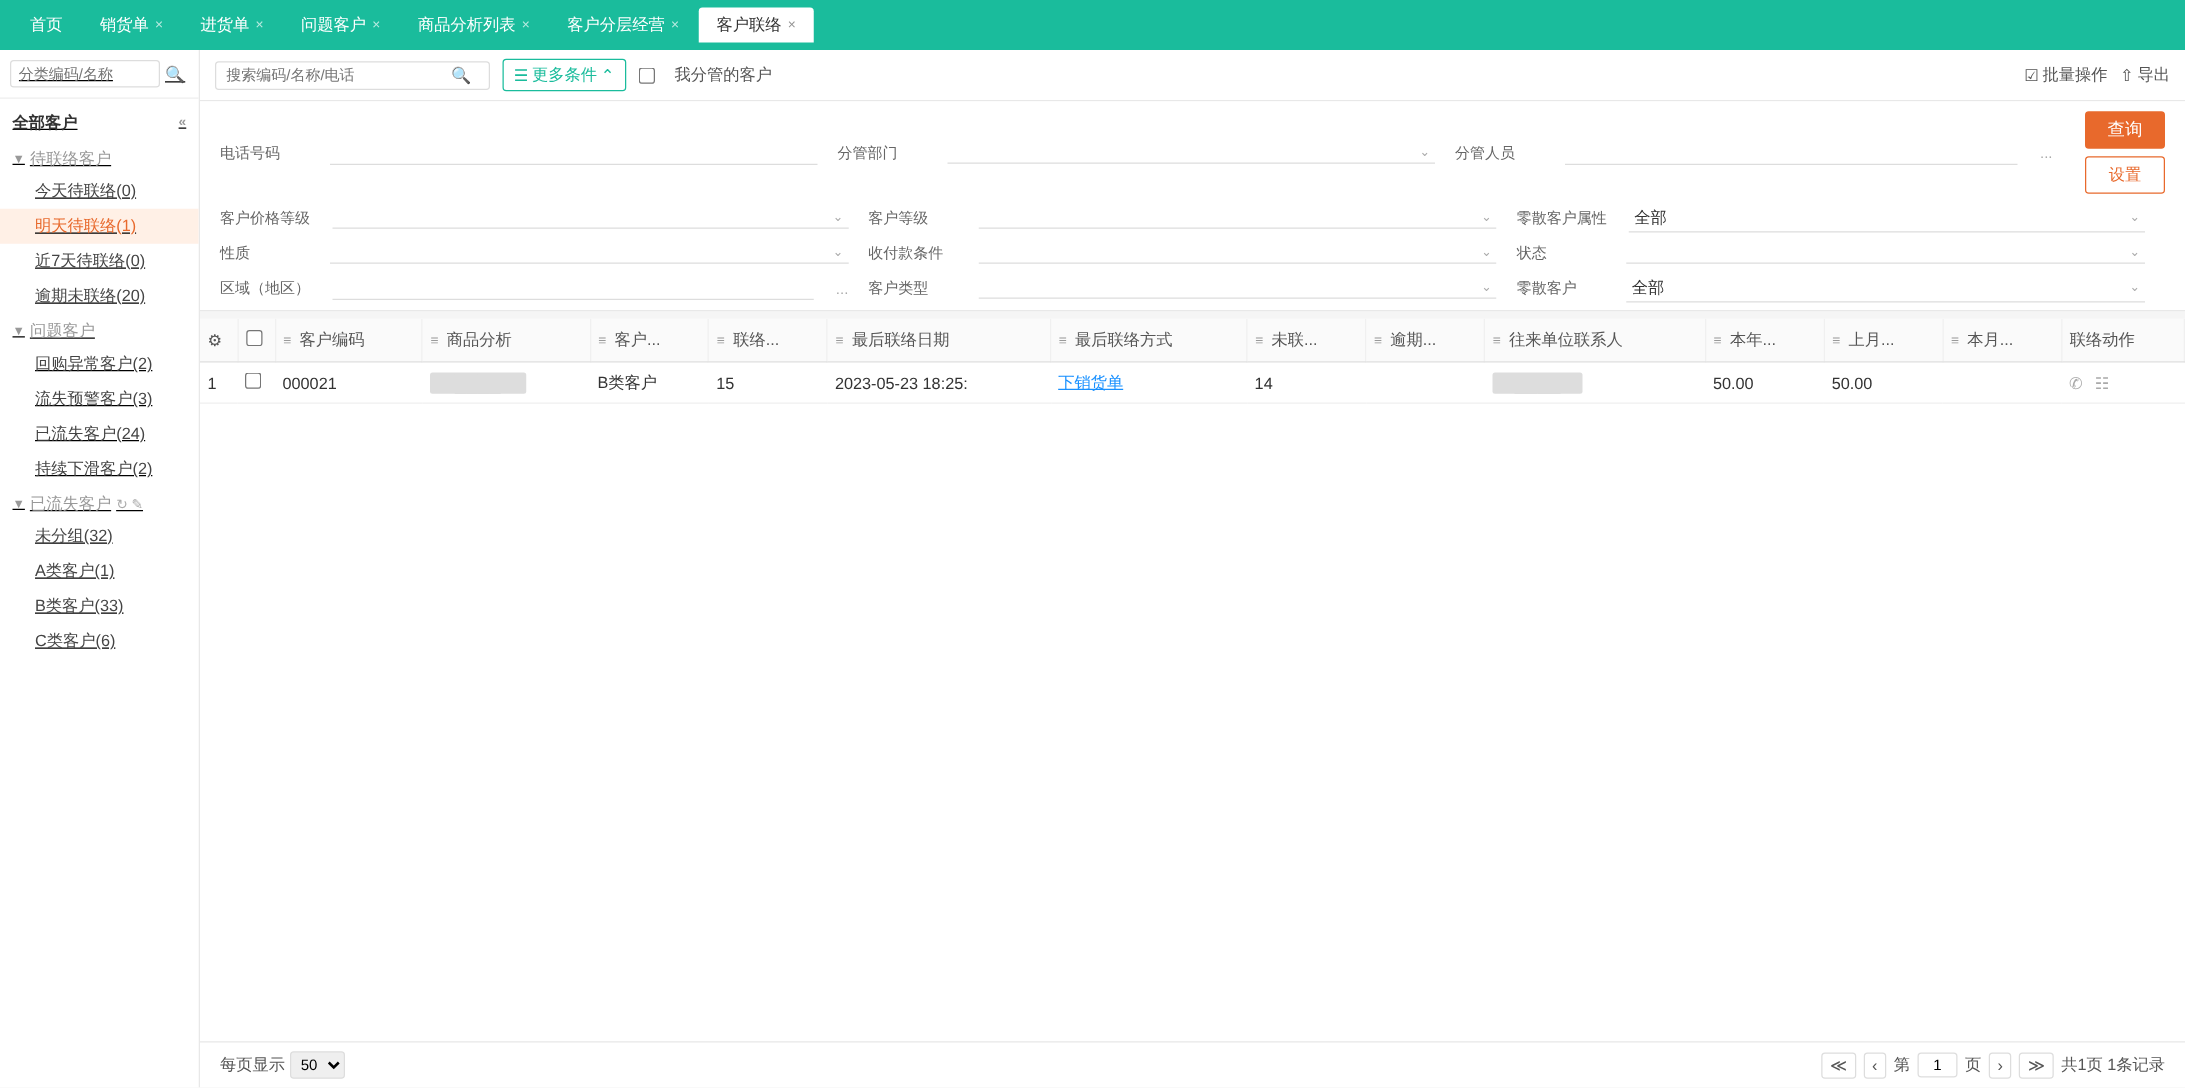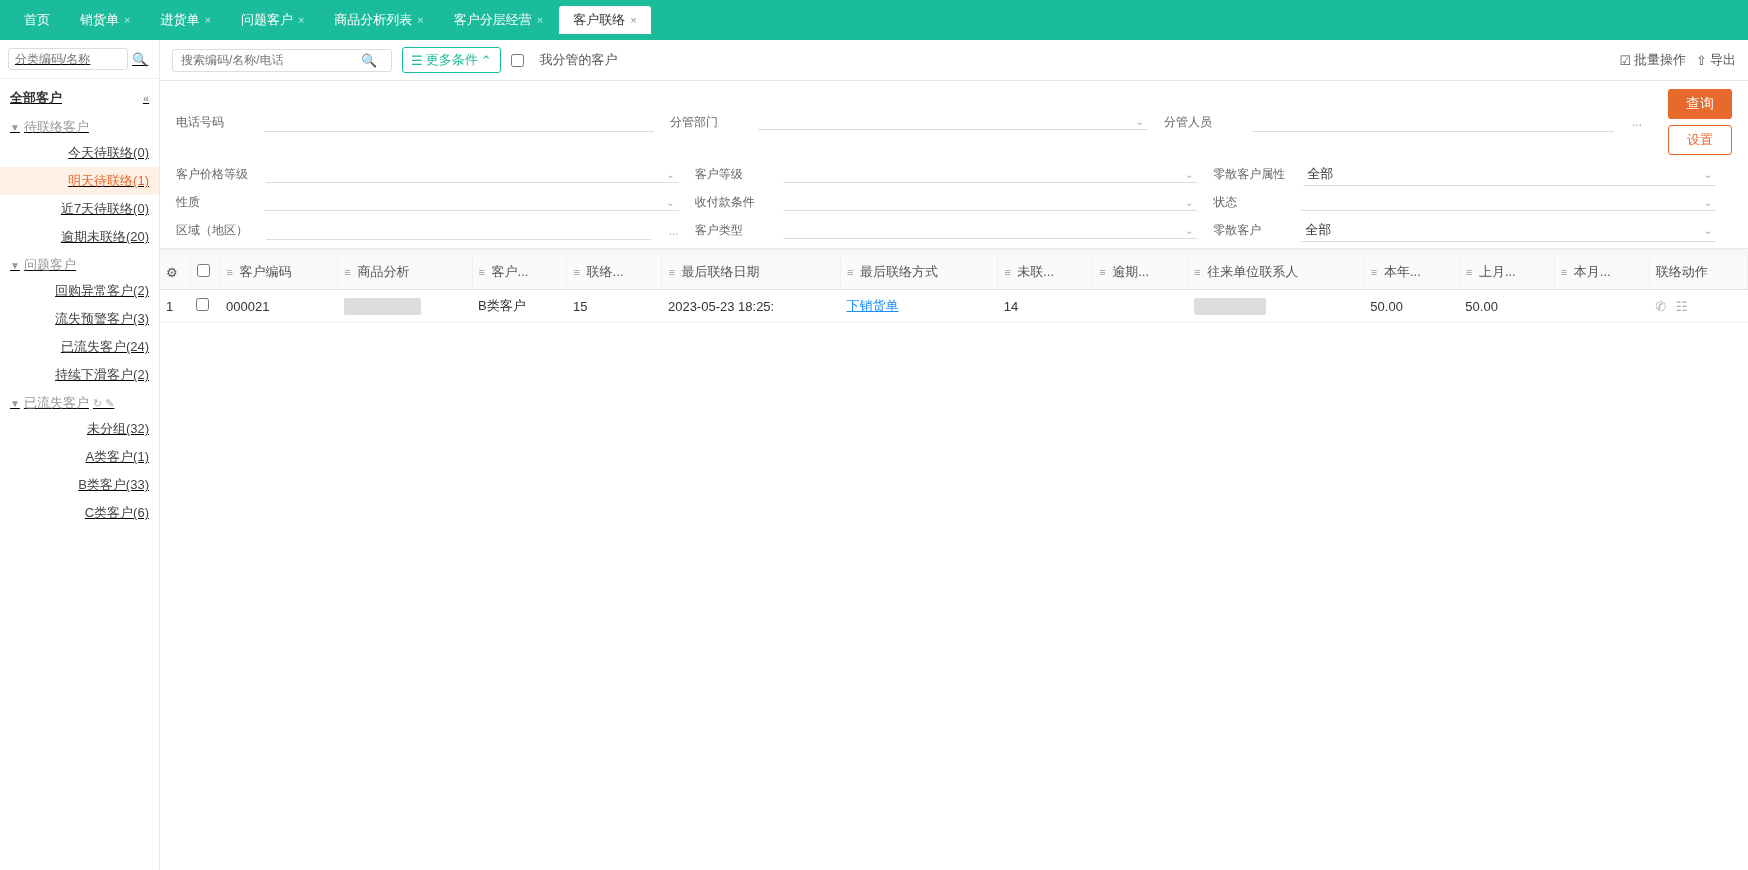--- a/index.html
+++ b/index.html
@@ -67,21 +67,21 @@
     .sidebar-all-customers .collapse-icon { color: #999; font-size: 11px; }
     .sidebar-group-title {
       display: flex; align-items: center;
       padding: 5px 10px 3px;
       color: #999; font-size: 12px;
     }
     .sidebar-group-title .arrow { margin-right: 4px; font-size: 10px; }
     .sidebar-item {
       padding: 5px 10px 5px 28px;
       cursor: pointer; color: #444;
-      white-space: nowrap; overflow: hidden; text-align: right;
+      white-space: nowrap; overflow: hidden;
     }
     .sidebar-item.highlight { background: #fff0e6; color: #e8692c; font-weight: 500; }
 
     
     .content-area {
       flex: 1;
       display: flex;
       flex-direction: column;
       overflow: hidden;
     }
@@ -544,14 +544,32 @@
             <td></td>
             <td>
               <span style="color:#aaa; margin-right:6px; cursor:pointer;">✆</span>
               <span style="color:#aaa; cursor:pointer;">☷</span>
             </td>
           </tr>
         </tbody>
       </table>
     </div>
 
+    <div class="footer">
+      <div class="footer-left">
+        <span>每页显示</span>
+        <select class="page-size-select">
+          <option>50</option>
+        </select>
+      </div>
+      <div class="footer-pagination">
+        <button class="page-btn">≪</button>
+        <button class="page-btn">‹</button>
+        <span>第</span>
+        <input class="page-input" type="text" value="1" style="">
+        <span>页</span>
+        <button class="page-btn">›</button>
+        <button class="page-btn">≫</button>
+        <span>共1页 1条记录</span>
+      </div>
+    </div>
   </div>
 </div>
 
 </body></html>

